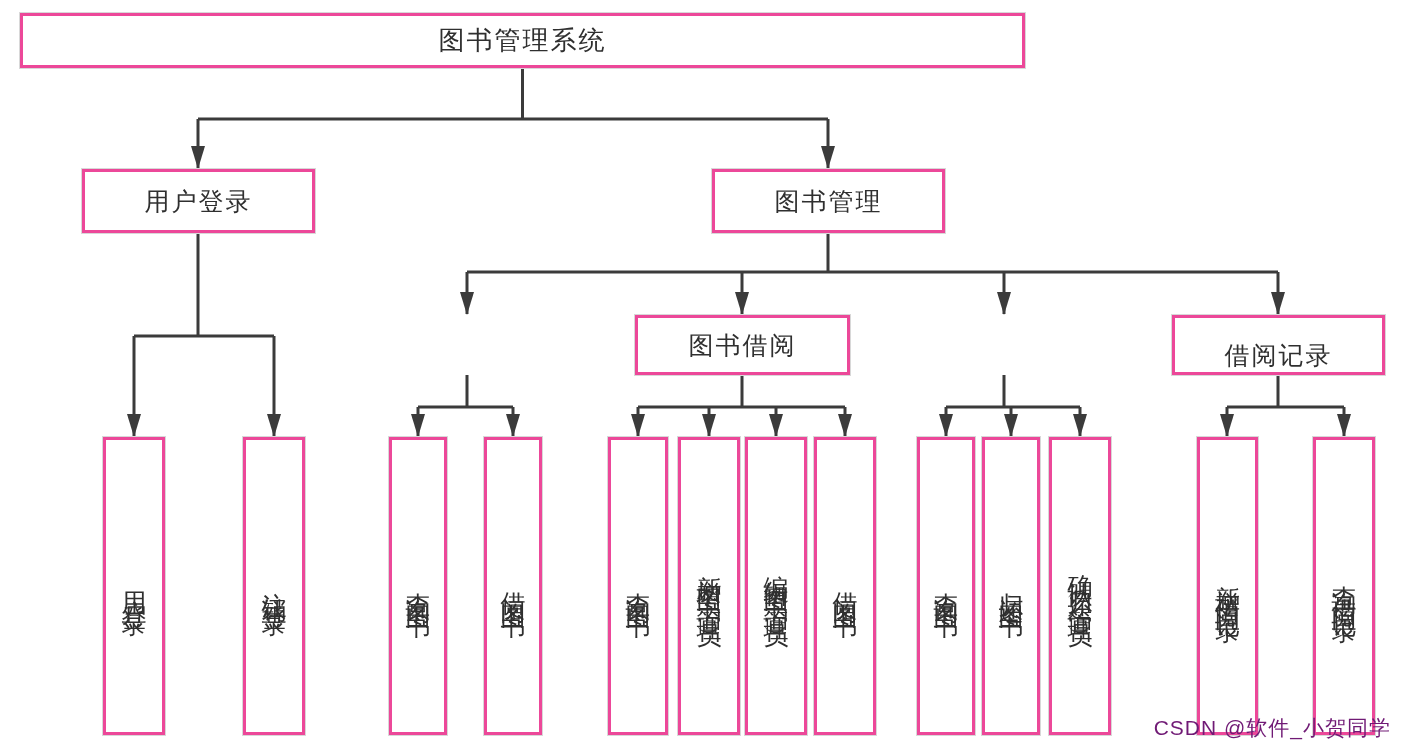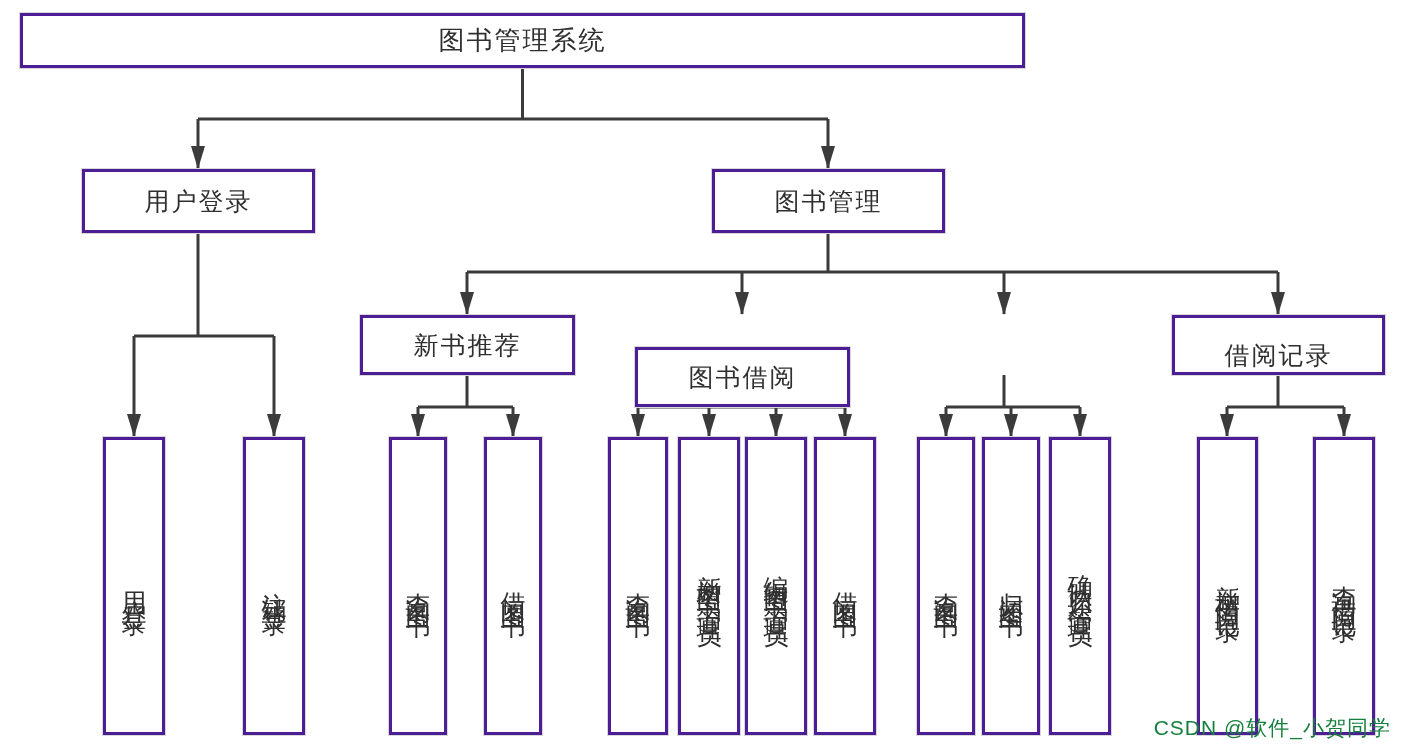--- a/index.html
+++ b/index.html
@@ -10,40 +10,40 @@
     background:#ffffff;
     font-family:"Liberation Sans","DejaVu Sans",sans-serif;
     color:#2f2f2f;
     overflow:hidden;
   }
   .connectors{position:absolute;left:0;top:0;width:1405px;height:747px;}
   .node{
     position:absolute;
     box-sizing:border-box;
     background:#ffffff;
-    border:3px solid #4c1d95;
+    border:3px solid #ec4899;
     box-shadow:0 0 0 1px #d8d8d8;
     display:flex;align-items:center;justify-content:center;
     z-index:2;
   }
   .hbox{font-size:25px;letter-spacing:2px;white-space:nowrap;}
   .root{font-size:26px;}
   .vbox span{
     writing-mode:vertical-rl;
     text-orientation:mixed;
     font-size:25px;
     letter-spacing:7px;
     line-height:1;
     white-space:nowrap;
   }
   .watermark{
     position:absolute;
     right:14px;bottom:5px;
     font-size:21px;
-    color:#15803d;
+    color:#701a75;
     letter-spacing:1px;
     z-index:3;
     pointer-events:none;
     white-space:nowrap;
   }
 </style>
 </head>
 <body>
 
 <div class="stage">
@@ -95,24 +95,21 @@
     <span>图书管理系统</span>
   </div>
 
   <div class="node hbox" style="left:82px;top:169px;width:233px;height:64px;">
     <span>用户登录</span>
   </div>
   <div class="node hbox" style="left:712px;top:169px;width:233px;height:64px;font-family:Liberation Mono, monospace;">
     <span>图书管理</span>
   </div>
 
-  <div class="node hbox" style="left:360px;top:315px;width:215px;height:60px;">
-    <span>新书推荐</span>
-  </div>
-  <div class="node hbox" style="left:635px;top:315px;width:215px;height:60px;margin-top:32px;">
+  <div class="node hbox" style="left:635px;top:315px;width:215px;height:60px;">
     <span>图书借阅</span>
   </div>
   <div class="node hbox" style="left:1172px;top:315px;width:213px;height:60px;align-items:flex-end;">
     <span>借阅记录</span>
   </div>
 
   <div class="node vbox" style="left:103px;top:437px;width:62px;height:298px;">
     <span>用户登录</span>
   </div>
   <div class="node vbox" style="left:243px;top:437px;width:62px;height:298px;">

